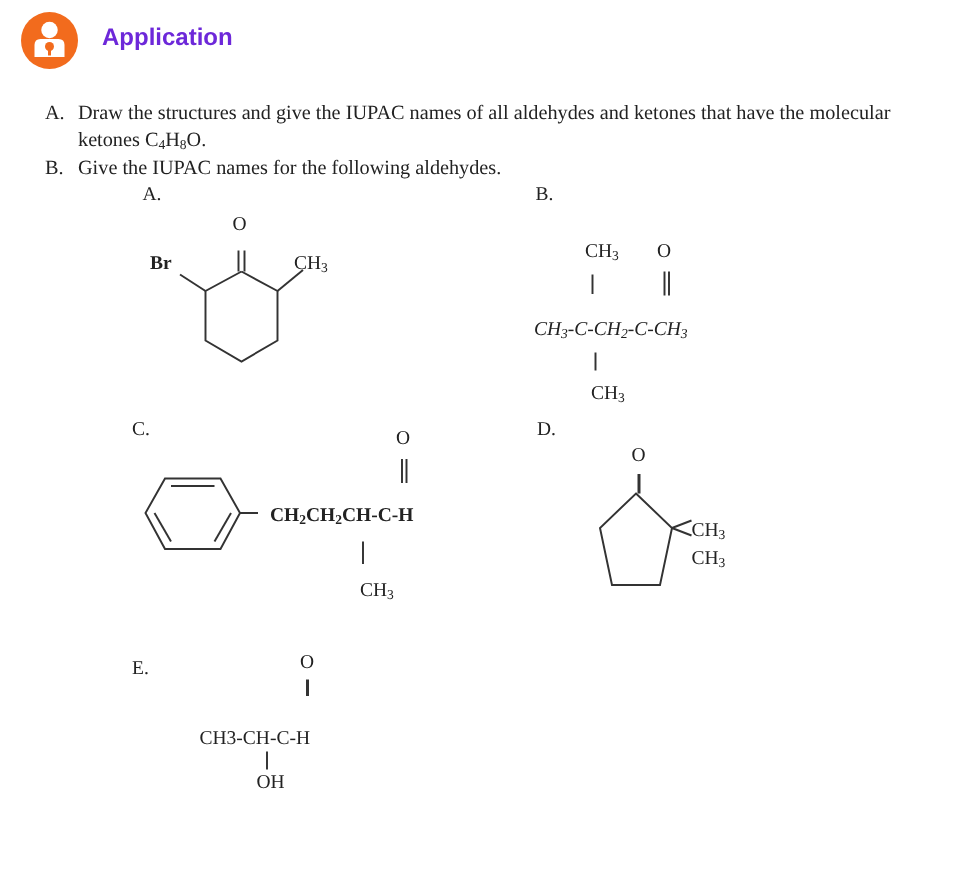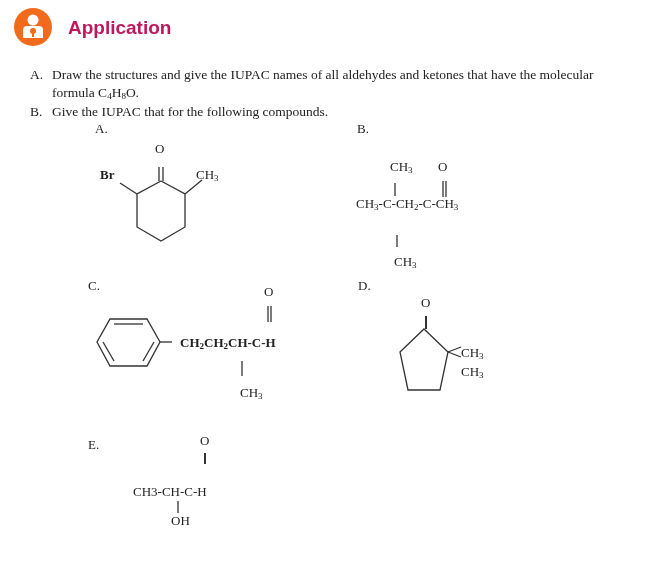--- a/index.html
+++ b/index.html
@@ -1,19 +1,19 @@
 <!DOCTYPE html>
 <html><head>
 <meta charset="utf-8">
 <style>
   html, body { margin:0; padding:0; background:#ffffff; }
   body { width:650px; height:584px; position:relative; overflow:hidden; font-family:"Liberation Serif", serif; color:#222; }
   .abs { position:absolute; }
   .header-icon { left:14px; top:8px; width:38px; height:38px; }
-  .header-title { left:68px; top:17px; font-family:"Liberation Sans", sans-serif; font-weight:bold; font-size:19px; color:#be185d; }
+  .header-title { left:68px; top:17px; font-family:"Liberation Sans", sans-serif; font-weight:bold; font-size:16px; color:#6d28d9; }
   .q { font-size:13.5px; line-height:18px; }
   .lbl { font-size:13px; }
   .chem { font-size:13px; white-space:nowrap; }
   sub { font-size:9px; vertical-align:-2px; line-height:0; }
   svg.lines { position:absolute; left:0; top:0; width:650px; height:584px; }
 </style>
 </head>
 <body>
 
 <div class="abs header-icon">
@@ -23,24 +23,24 @@
     <path d="M9 30 L9 22 Q9 18 13 18 L25 18 Q29 18 29 22 L29 30 Z" fill="#ffffff"></path>
     <circle cx="19" cy="23" r="3" fill="#f26b1d"></circle>
     <rect x="18" y="24" width="2" height="5" fill="#f26b1d"></rect>
   </svg>
 </div>
 <div class="abs header-title">Application</div>
 
 <div class="abs q" style="left:30px; top:66px;">A.</div>
 <div class="abs q" style="left:52px; top:66px; width:600px;">Draw the structures and give the IUPAC names of all aldehydes and ketones that have the molecular</div>
 <div class="abs q" style="left:52px; top:84px;">
-  <span>formula C</span><sub>4</sub><span>H</span><sub>8</sub><span>O.</span>
+  <span>ketones C</span><sub>4</sub><span>H</span><sub>8</sub><span>O.</span>
 </div>
 <div class="abs q" style="left:30px; top:103px;">B.</div>
-<div class="abs q" style="left:52px; top:103px;">Give the IUPAC that for the following compounds.</div>
+<div class="abs q" style="left:52px; top:103px;">Give the IUPAC names for the following aldehydes.</div>
 
 <svg class="lines">
   <g stroke="#333" stroke-width="1.3" fill="none">
 
     <polyline points="161,181 137,194 137,227 161,241 185,227 185,194 161,181"></polyline>
     <line x1="159" y1="167" x2="159" y2="181"></line>
     <line x1="163" y1="167" x2="163" y2="181"></line>
     <line x1="137" y1="194" x2="120" y2="183"></line>
     <line x1="185" y1="194" x2="202" y2="180"></line>
 
@@ -69,21 +69,21 @@
 </svg>
 
 <div class="abs lbl" style="left:95px; top:121px;">A.</div>
 <div class="abs chem" style="left:155px; top:141px;">O</div>
 <div class="abs chem" style="left:100px; top:167px;font-weight:bold;">Br</div>
 <div class="abs chem" style="left:196px; top:167px;"><span>CH</span><sub>3</sub></div>
 
 <div class="abs lbl" style="left:357px; top:121px;">B.</div>
 <div class="abs chem" style="left:390px; top:159px;"><span>CH</span><sub>3</sub></div>
 <div class="abs chem" style="left:438px; top:159px;">O</div>
-<div class="abs chem" style="left:356px; top:196px;"><span>CH</span><sub>3</sub><span>-C-CH</span><sub>2</sub><span>-C-CH</span><sub>3</sub></div>
+<div class="abs chem" style="left:356px; top:211px;font-style:italic;"><span>CH</span><sub>3</sub><span>-C-CH</span><sub>2</sub><span>-C-CH</span><sub>3</sub></div>
 <div class="abs chem" style="left:394px; top:254px;"><span>CH</span><sub>3</sub></div>
 
 <div class="abs lbl" style="left:88px; top:278px;">C.</div>
 <div class="abs chem" style="left:264px; top:284px;">O</div>
 <div class="abs chem" style="left:180px; top:335px;font-weight:bold;"><span>CH</span><sub>2</sub><span>CH</span><sub>2</sub><span>CH-C-H</span></div>
 <div class="abs chem" style="left:240px; top:385px;"><span>CH</span><sub>3</sub></div>
 
 <div class="abs lbl" style="left:358px; top:278px;">D.</div>
 <div class="abs chem" style="left:421px; top:295px;">O</div>
 <div class="abs chem" style="left:461px; top:345px;"><span>CH</span><sub>3</sub></div>

